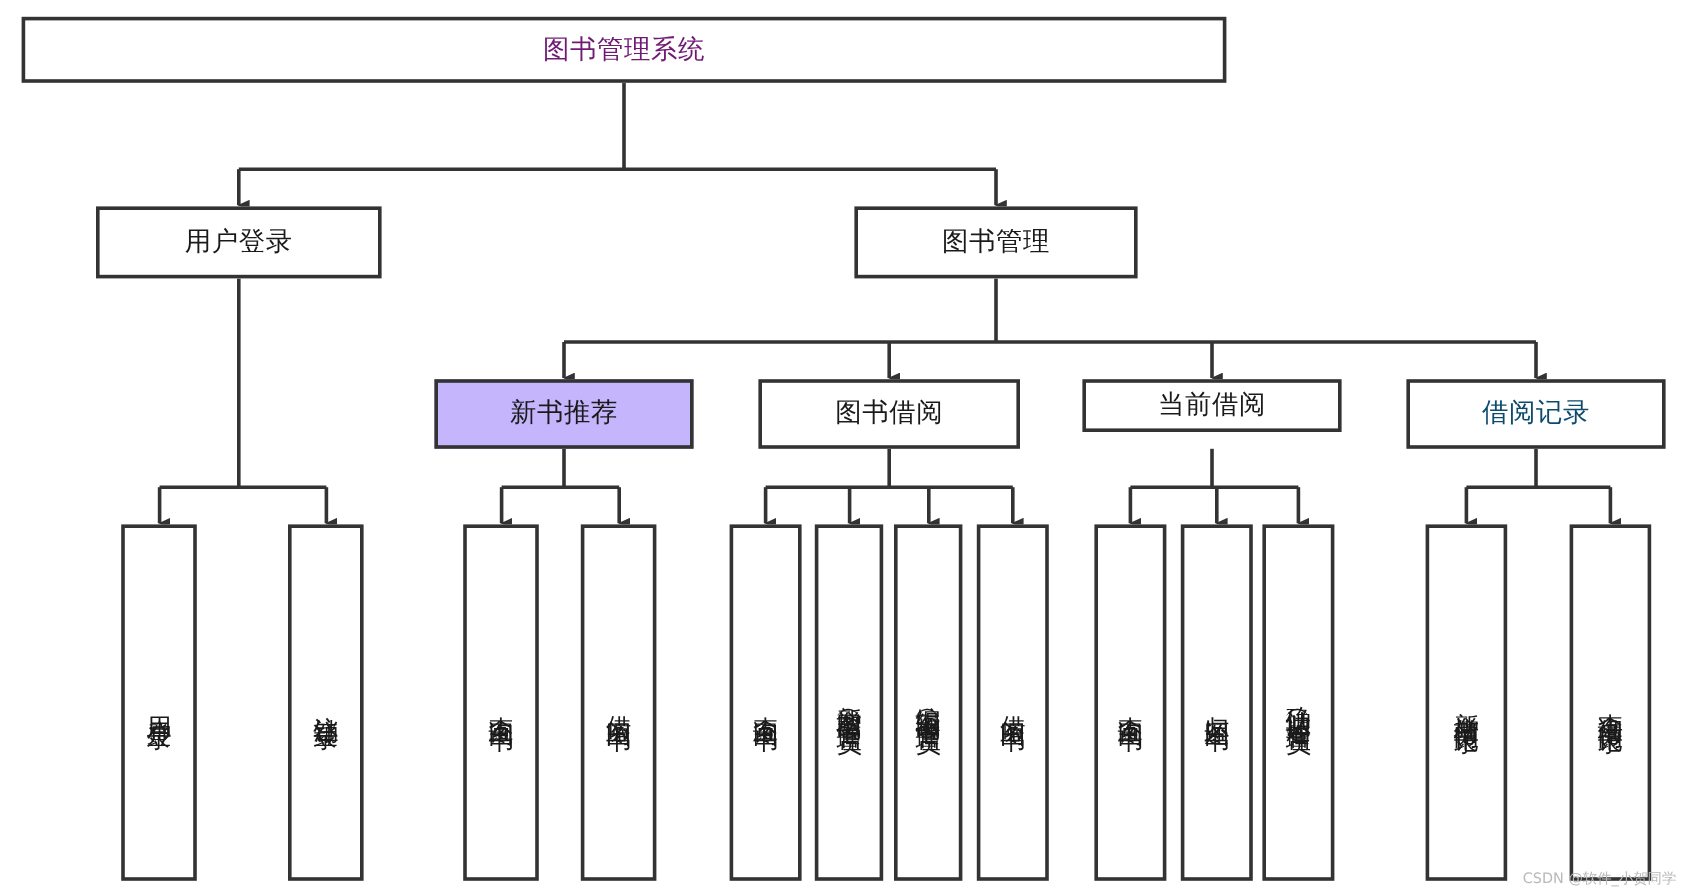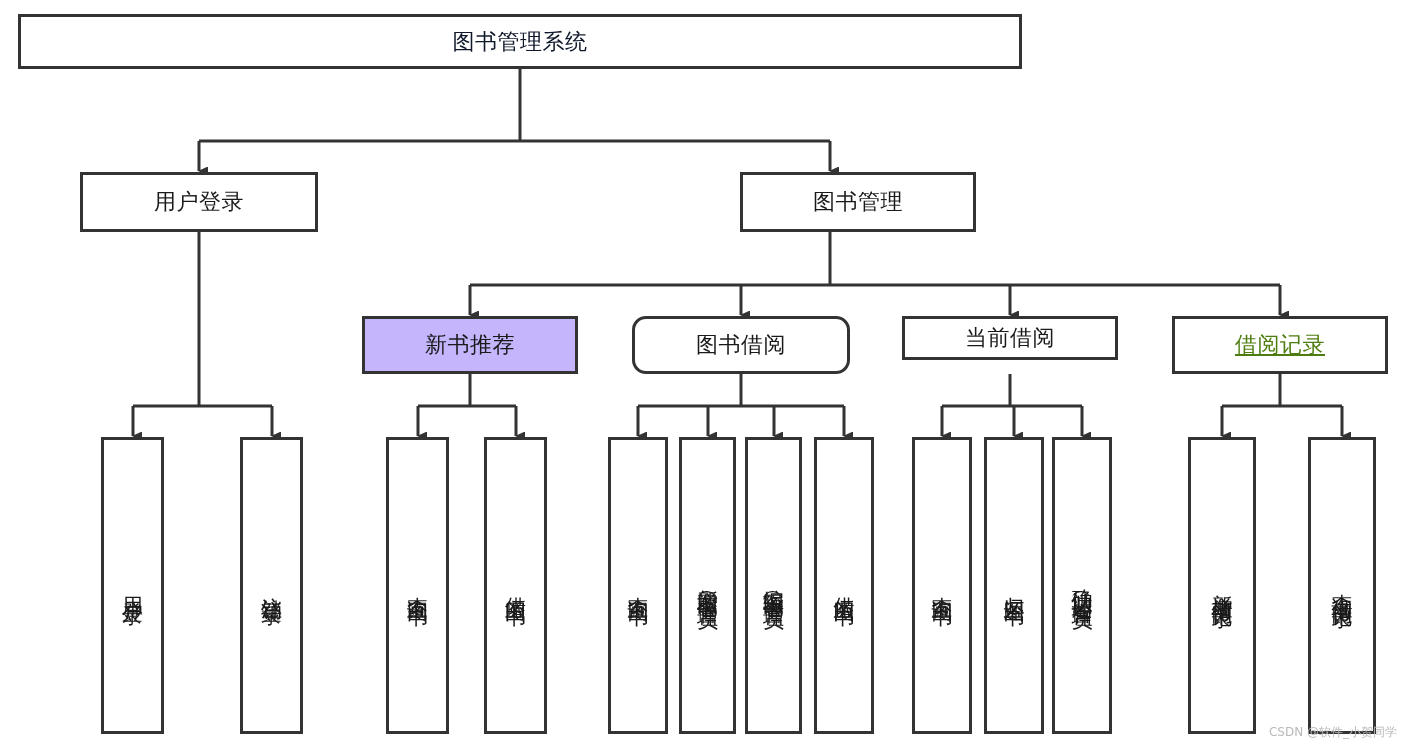--- a/index.html
+++ b/index.html
@@ -114,39 +114,39 @@
         <path d="M 1082 406 L 1082 436" marker-end="url(#arrowhead)"></path>
         <path d="M 1280 374 L 1280 406"></path>
         <path d="M 1222 406 L 1342 406"></path>
         <path d="M 1222 406 L 1222 436" marker-end="url(#arrowhead)"></path>
         <path d="M 1342 406 L 1342 436" marker-end="url(#arrowhead)"></path>
       </g>
   </svg>
 
   <div id="node-layer">
       <div class="node horiz" style="left: 18px; top: 14px; width: 1004px; height: 55px; border-color: rgb(51, 51, 51); background: rgb(255, 255, 255);">
-        <div class="node-label" style="color: #0f172a; text-align: right;">图书管理系统</div>
+        <div class="node-label" style="color: #701a75; text-align: right;">图书管理系统</div>
       </div>
       <div class="node horiz" style="left: 80px; top: 172px; width: 238px; height: 60px; border-color: rgb(51, 51, 51); background: rgb(255, 255, 255);">
         <div class="node-label" style="color: rgb(26, 26, 26);">用户登录</div>
       </div>
-      <div class="node horiz" style="left: 740px; top: 172px; width: 236px; height: 60px; border-color: rgb(51, 51, 51); background: rgb(255, 255, 255);">
+      <div class="node horiz" style="left: 712px; top: 172px; width: 236px; height: 60px; border-color: rgb(51, 51, 51); background: rgb(255, 255, 255);">
         <div class="node-label" style="color: rgb(26, 26, 26);">图书管理</div>
       </div>
       <div class="node horiz" style="left: 362px; top: 316px; width: 216px; height: 58px; border-color: rgb(51, 51, 51); background: #c4b5fd;">
         <div class="node-label" style="color: rgb(26, 26, 26);">新书推荐</div>
       </div>
-      <div class="node horiz" style="left: 632px; top: 316px; width: 218px; height: 58px; border-color: rgb(51, 51, 51); background: rgb(255, 255, 255); border-radius: 14px;">
+      <div class="node horiz" style="left: 632px; top: 316px; width: 218px; height: 58px; border-color: rgb(51, 51, 51); background: rgb(255, 255, 255);">
         <div class="node-label" style="color: rgb(26, 26, 26);">图书借阅</div>
       </div>
       <div class="node horiz" style="left: 902px; top: 316px; width: 216px; height: 44px; border-color: rgb(51, 51, 51); background: rgb(255, 255, 255);">
         <div class="node-label" style="color: rgb(26, 26, 26);">当前借阅</div>
       </div>
       <div class="node horiz" style="left: 1172px; top: 316px; width: 216px; height: 58px; border-color: rgb(51, 51, 51); background: rgb(255, 255, 255);">
-        <div class="node-label" style="color: #4d7c0f; text-decoration: underline;">借阅记录</div>
+        <div class="node-label" style="color: #0c4a6e;">借阅记录</div>
       </div>
       <div class="node leaf" style="left: 101px; top: 437px; width: 63px; height: 297px; border-color: rgb(51, 51, 51); background: rgb(255, 255, 255);">
         <div class="node-label" style="color: rgb(26, 26, 26);">用户登录</div>
       </div>
       <div class="node leaf" style="left: 240px; top: 437px; width: 63px; height: 297px; border-color: rgb(51, 51, 51); background: rgb(255, 255, 255);">
         <div class="node-label" style="color: rgb(26, 26, 26);">注销登录</div>
       </div>
       <div class="node leaf" style="left: 386px; top: 437px; width: 63px; height: 297px; border-color: rgb(51, 51, 51); background: rgb(255, 255, 255);">
         <div class="node-label" style="color: rgb(26, 26, 26);">查询图书</div>
       </div>

